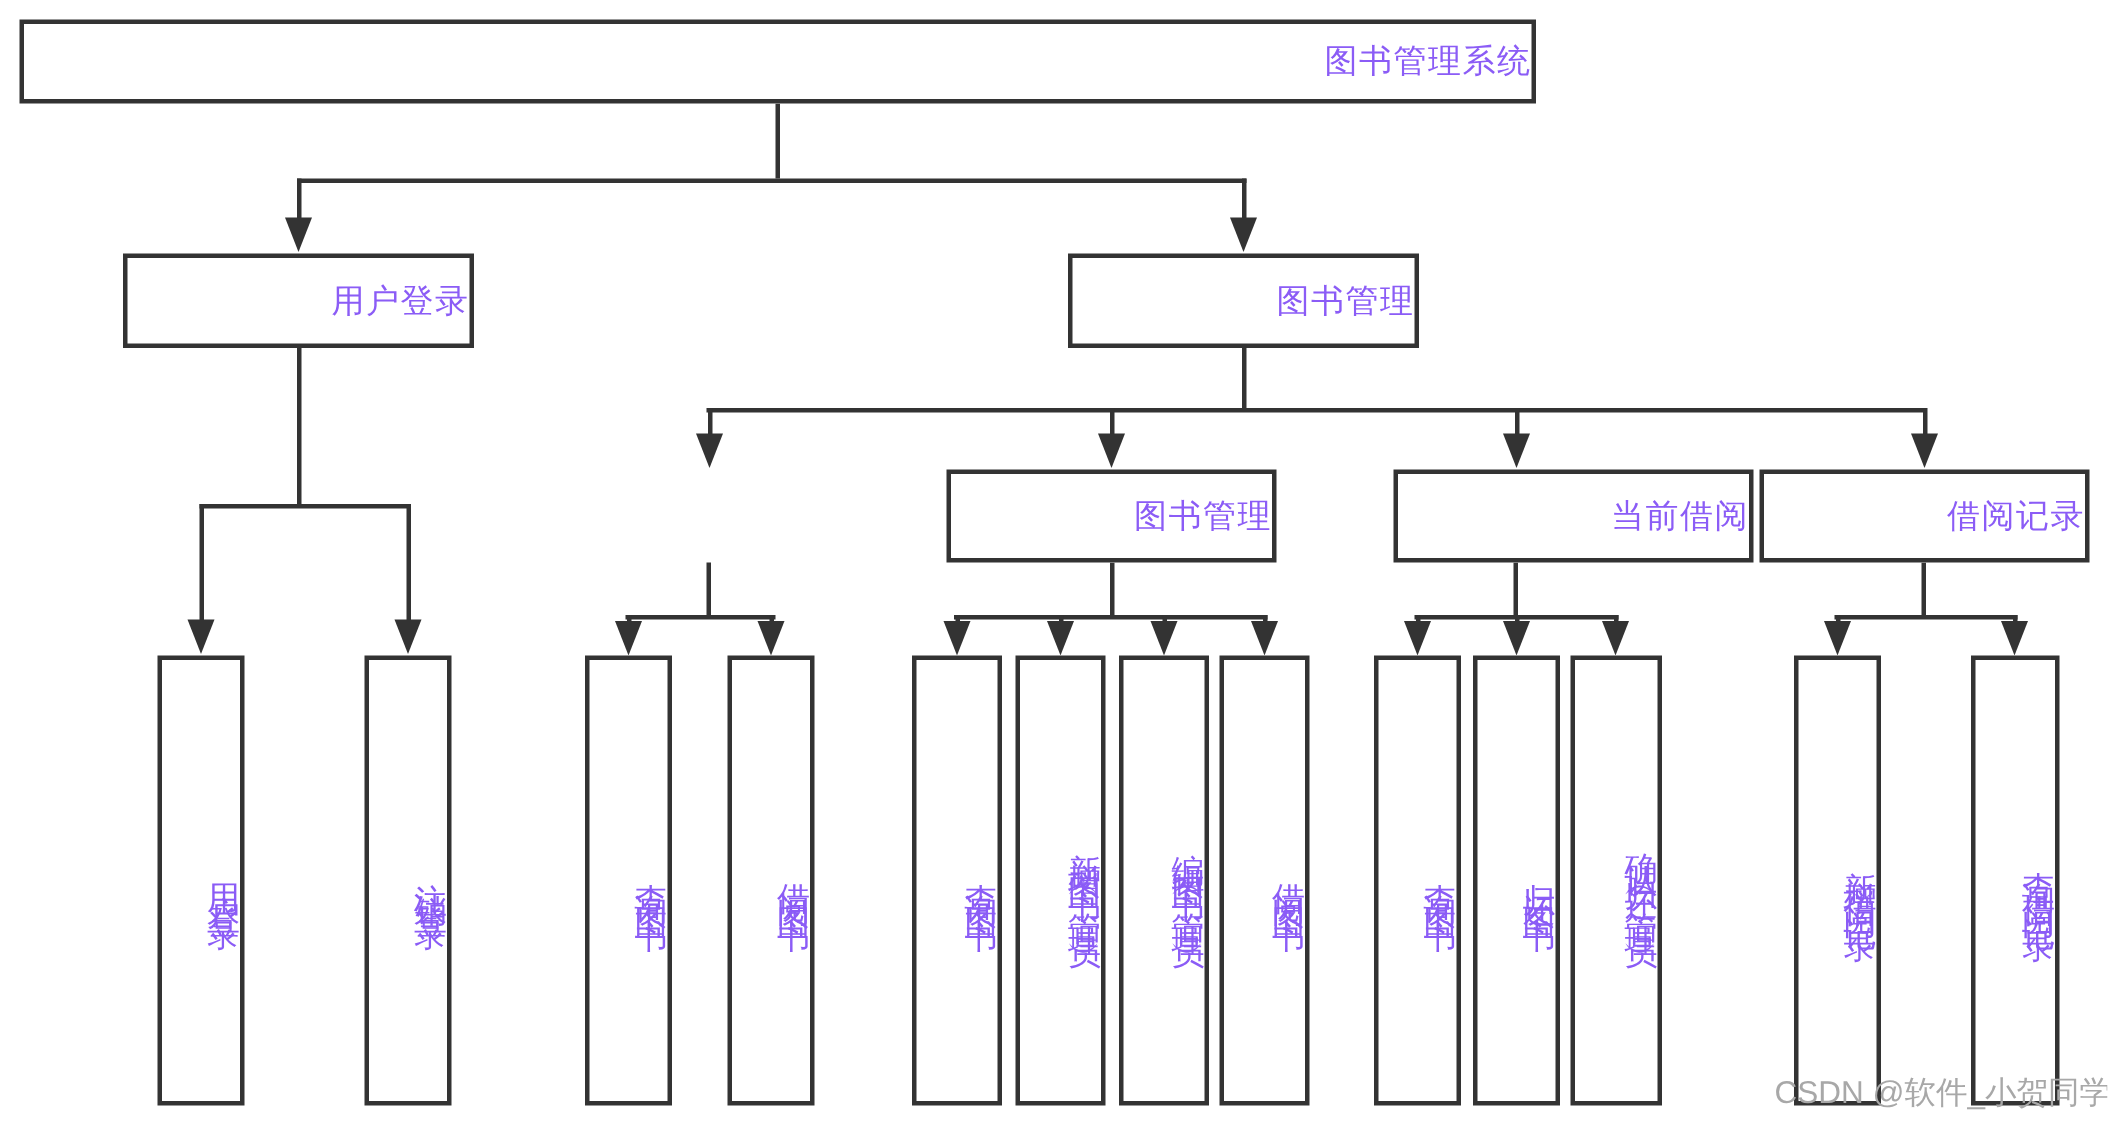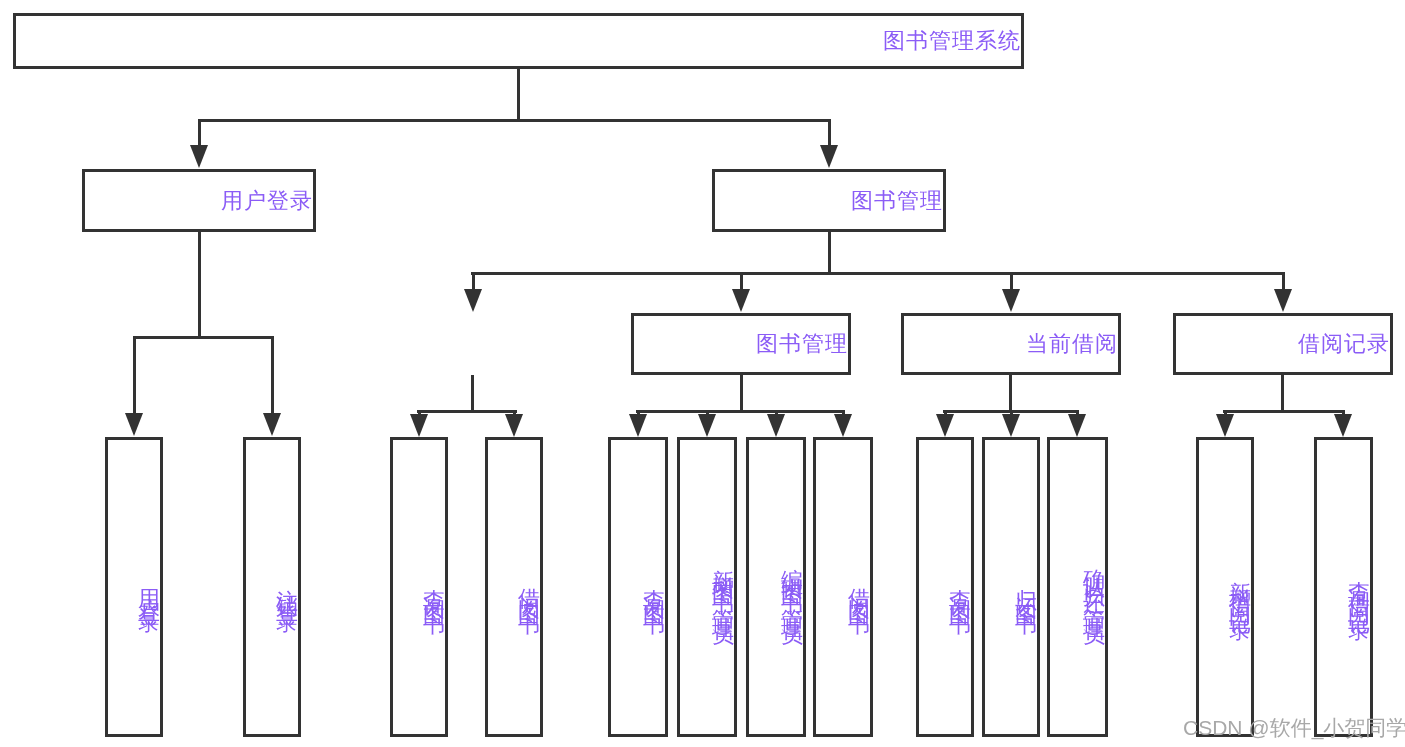--- a/index.html
+++ b/index.html
@@ -91,21 +91,21 @@
   <div class="vl" style="left:1010px;top:272px;height:20px"></div>
   <div class="vl" style="left:1282px;top:272px;height:20px"></div>
   <div class="arrow" style="left:464px;top:289px"></div>
   <div class="arrow" style="left:732px;top:289px"></div>
   <div class="arrow" style="left:1002px;top:289px"></div>
   <div class="arrow" style="left:1274px;top:289px"></div>
 
   <div class="node" style="left:631px;top:313px;width:220px;height:62px">
     <span>图书管理</span>
   </div>
-  <div class="node" style="left:901px;top:313px;width:220px;height:62px">
+  <div class="node" style="left:929px;top:313px;width:240px;height:62px">
     <span>当前借阅</span>
   </div>
   <div class="node" style="left:1173px;top:313px;width:220px;height:62px">
     <span>借阅记录</span>
   </div>
 
   <div class="vl" style="left:471px;top:375px;height:35px"></div>
   <div class="hl" style="left:417px;top:410px;width:100px"></div>
   <div class="vl" style="left:418px;top:410px;height:8px"></div>
   <div class="vl" style="left:513px;top:410px;height:8px"></div>

